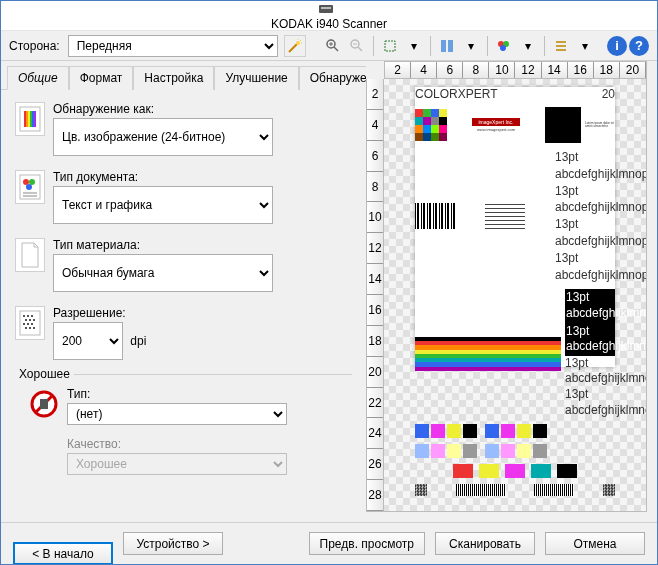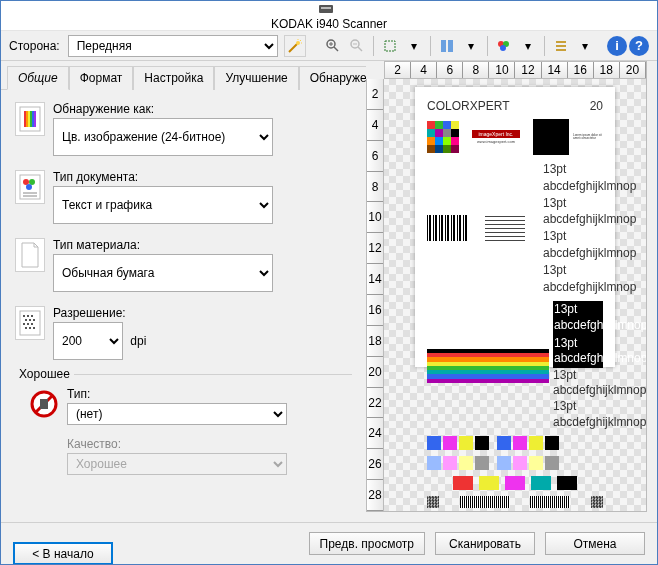--- a/index.html
+++ b/index.html
@@ -39,21 +39,21 @@
 .group .gcol select { height: 22px; border: 1px solid #adadad; background: #fff; padding: 0 4px; width: 220px; }
 .group .gcol .disabled { color: #888; }
 .group .gcol select.disabled { background: #f0f0f0; color: #888; }
 .previewpanel { flex: 1; background: #f0f0f0; position: relative; padding: 0 10px 10px 0; display: flex; flex-direction: column; }
 .ruler-h { height: 18px; margin-left: 18px; background: linear-gradient(to bottom, #fff, #e8e8e8); border: 1px solid #bbb; display: flex; font-size: 8px; overflow: hidden; }
 .ruler-h .tick { flex: 1; border-right: 1px solid #999; display: flex; align-items: flex-end; justify-content: center; padding-bottom: 1px; }
 .ruler-row { flex: 1; display: flex; min-height: 0; }
 .ruler-v { width: 18px; background: linear-gradient(to right, #fff, #e8e8e8); border: 1px solid #bbb; border-top: none; display: flex; flex-direction: column; font-size: 8px; overflow: hidden; }
 .ruler-v .tick { flex: 1; border-bottom: 1px solid #999; display: flex; align-items: center; justify-content: center; }
 .canvas { flex: 1; border: 1px solid #bbb; border-left: none; border-top: none; background: repeating-conic-gradient(#e0e0e0 0 25%, #f5f5f5 0 50%) 50% / 14px 14px; display: flex; align-items: flex-start; justify-content: center; padding: 8px; overflow: hidden; }
-.page { width: 200px; height: 280px; background: #fff; box-shadow: 0 0 4px rgba(0,0,0,0.3); padding: 12px; display: flex; flex-direction: column; gap: 6px; font-size: 5px; color: #333; }
+.page { width: 200px; height: 280px; background: #fff; box-shadow: 0 0 4px rgba(0,0,0,0.3); display: flex; flex-direction: column; gap: 6px; font-size: 5px; color: #333; }
 .page .prow { display: flex; gap: 4px; align-items: center; }
 .page .square { width: 36px; height: 36px; }
 .page .black { background: #000; }
 .page .redbadge { background: #b00000; color: #fff; font-size: 5px; padding: 1px 6px; }
 .page .urlline { font-size: 4px; color: #444; }
 .page .colorgrid { display: flex; flex-wrap: wrap; width: 32px; }
 .page .colorgrid div { width: 8px; height: 8px; }
 .page .rainbow { height: 34px; display: flex; flex-direction: column; }
 .page .rainbow div { flex: 1; }
 .page .swatchrow { display: flex; gap: 2px; }
@@ -396,17 +396,18 @@
           </div>
 
         </div>
       </div>
     </div>
   </div>
 </div>
 
 <div class="buttonbar">
   <button class="btn active">&lt; В начало</button>
+  <button class="btn">Устройство &gt;</button>
   <div class="spacer"></div>
   <button class="btn">Предв. просмотр</button>
   <button class="btn">Сканировать</button>
   <button class="btn">Отмена</button>
 </div>
 
 </body></html>

